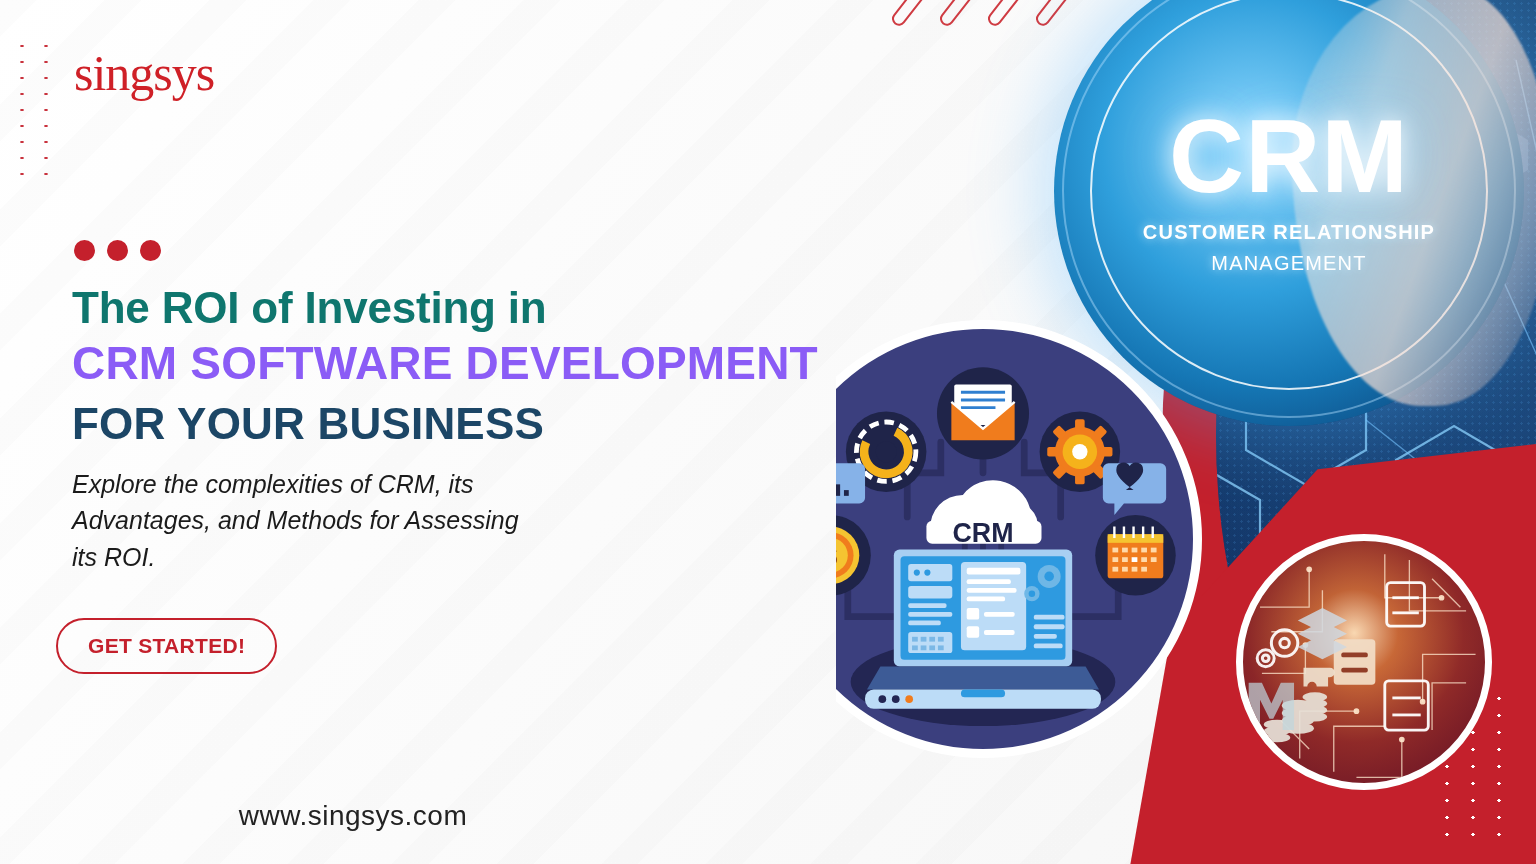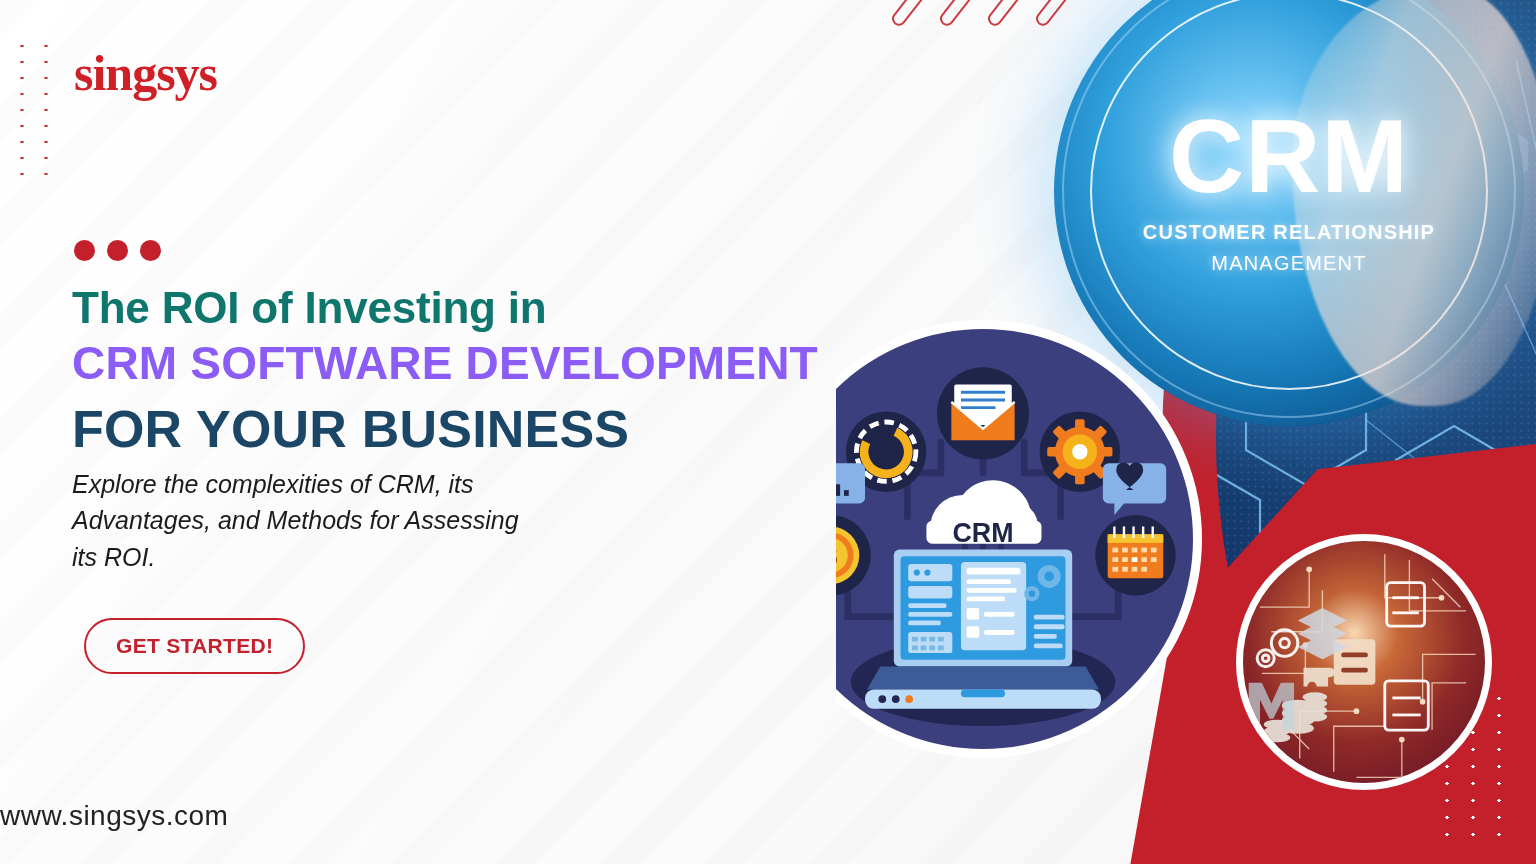--- a/index.html
+++ b/index.html
@@ -196,21 +196,21 @@
       linear-gradient(135deg,#5c1320 0%,#8f2a27 45%,#b4542c 70%,#6a1522 100%);
   }
   .circuit-circle svg { width: 100%; height: 100%; display: block; }
 
   
   .logo {
     position: absolute;
     left: 74px; top: 48px;
     font-family: "Liberation Serif", serif;
     font-size: 50px;
-    font-weight: 700;
+    font-weight: 400;
     letter-spacing: -1px;
     color: #cf2027;
     line-height: 1;
   }
 
   .dots-row {
     position: absolute;
     left: 74px; top: 240px;
     display: flex; gap: 12px;
   }
@@ -230,60 +230,60 @@
     line-height: 1.18;
   }
   .h-line2 {
     font-size: 46px;
     font-weight: 700;
     color: #8b5cf6;
     letter-spacing: 0.2px;
     line-height: 1.3;
   }
   .h-line3 {
-    font-size: 52px;
+    font-size: 44px;
     font-weight: 700;
     color: #1c4666;
     letter-spacing: 0.2px;
     line-height: 1.35;
   }
 
   .subtext {
     position: absolute;
     left: 72px; top: 466px;
     width: 470px;
     font-size: 25px;
     line-height: 1.45;
     color: #1b1b1b;
     font-weight: 400;
     font-style: italic;
   }
 
   .cta {
     position: absolute;
-    left: 84px; top: 618px;
+    left: 56px; top: 618px;
     display: inline-flex;
     align-items: center; justify-content: center;
     padding: 14px 30px;
     border: 2.5px solid #c4202c;
     border-radius: 40px;
     color: #c4202c;
     font-size: 21px;
     font-weight: 700;
     letter-spacing: .3px;
     background: transparent;
     cursor: pointer;
     box-sizing: border-box;
   }
 
   .footer-url {
     position: absolute;
     left: 0; right: 0;
     top: 800px;
-    text-align: left;
+    text-align: center;
     font-size: 28px;
     color: #222222;
     letter-spacing: .5px;
     
     padding-right: 830px;
   }
 </style>
 </head>
 <body>
 

